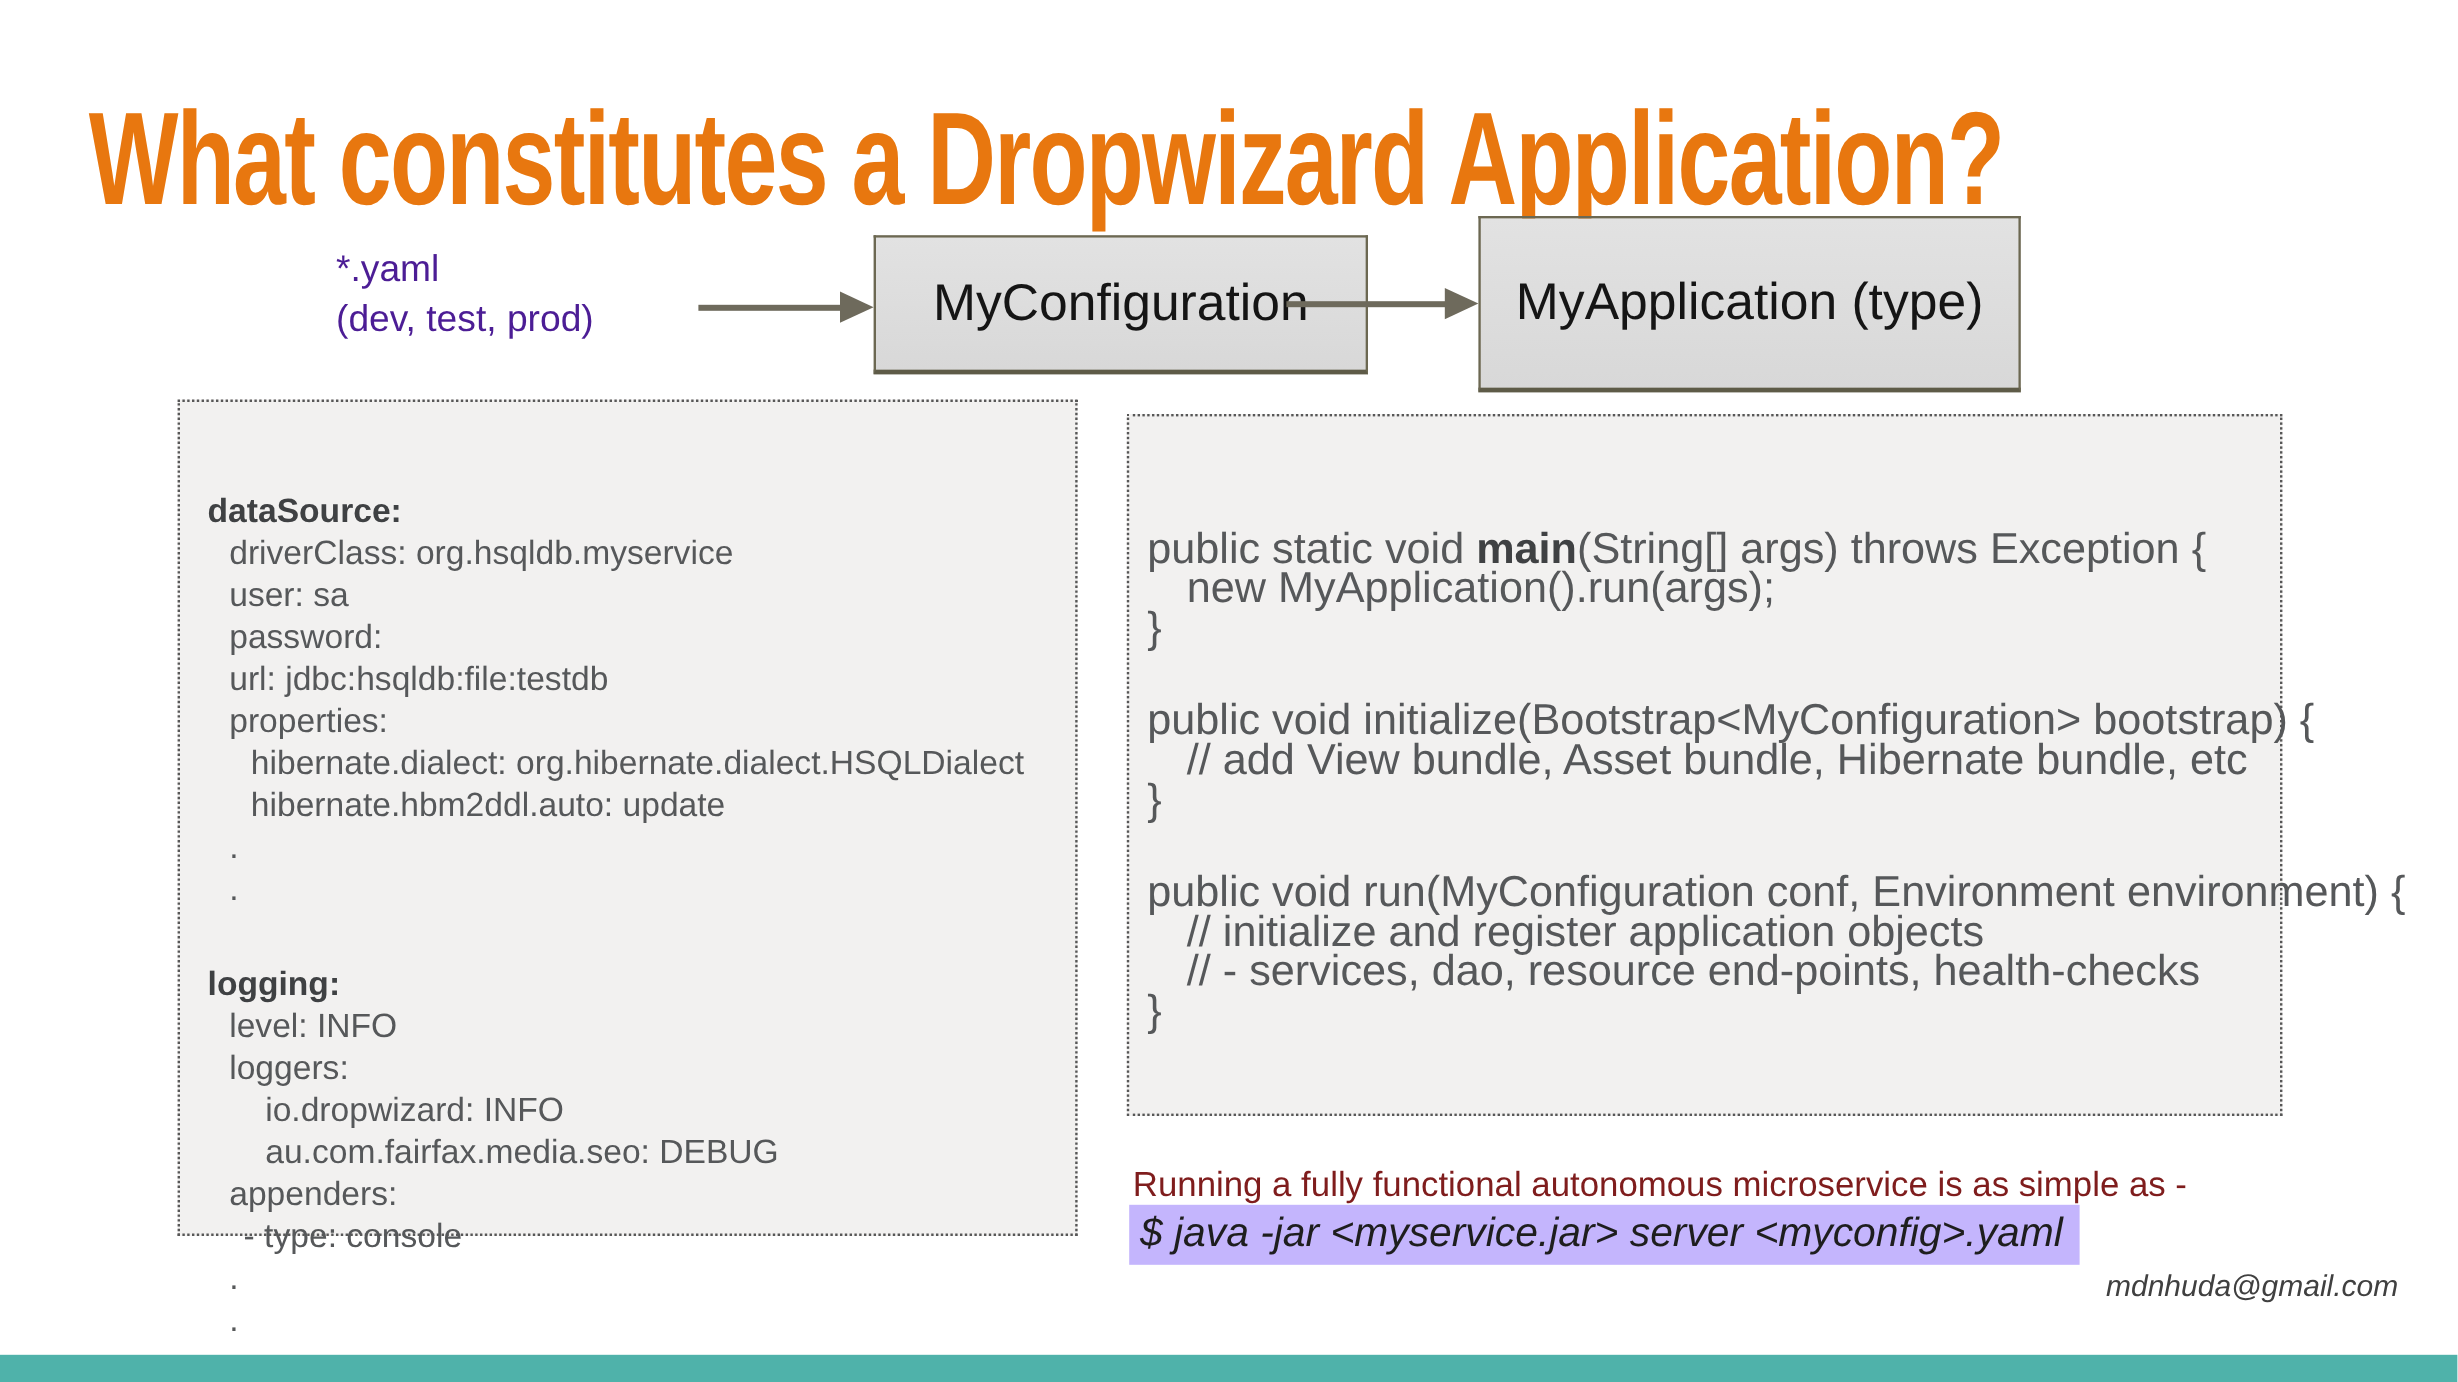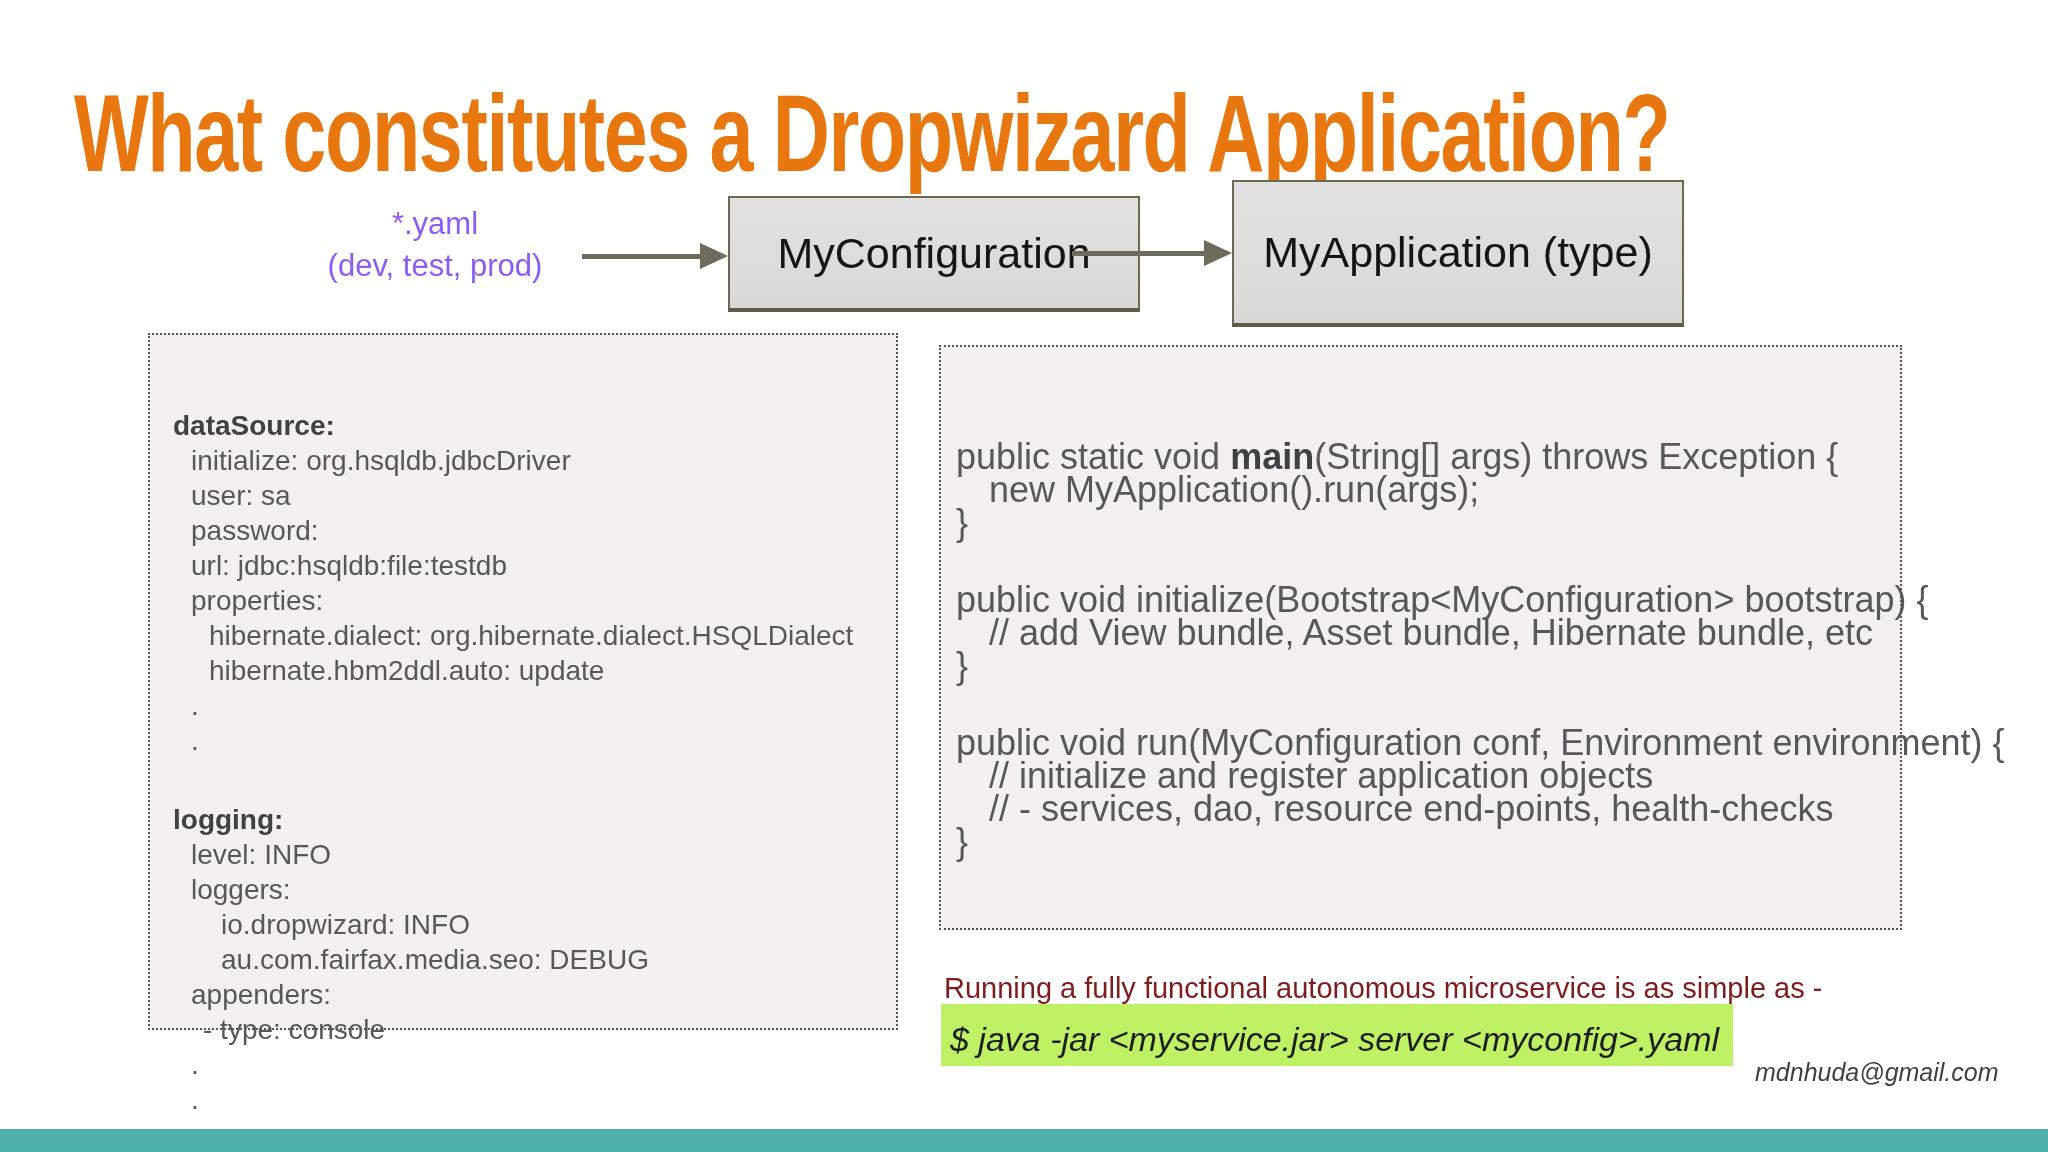--- a/index.html
+++ b/index.html
@@ -12,21 +12,21 @@
   .slide-title{
     position:absolute;left:74px;top:78px;
     font-size:110px;font-weight:700;letter-spacing:-2px;
     white-space:nowrap;line-height:1.0;
     transform:scaleX(0.72);transform-origin:left top;
     z-index:1;color:#E8770F;
   }
   
   .yaml-label{
     position:absolute;left:280px;top:203px;width:310px;
-    text-align:center;font-size:31px;line-height:42px;color:#8b5cf6;z-index:2;
+    font-size:31px;line-height:42px;color:#4c1d95;z-index:2;
   }
   .flow-box{
     position:absolute;z-index:2;
     background:linear-gradient(#E2E2E2,#D8D8D8);
     border:2px solid #6C6852;border-bottom:4px solid #5E5B48;
     display:flex;align-items:center;justify-content:center;
     font-size:43px;color:#151515;box-sizing:border-box;
   }
   .box-config{left:728px;top:196px;width:412px;height:116px;}
   .box-app{left:1232px;top:180px;width:452px;height:147px;}
@@ -63,21 +63,21 @@
   .i2b{padding-left:30px;}
   .i3{padding-left:48px;}
   .jblock{margin-bottom:44px;}
   .jblock:last-child{margin-bottom:0;}
   .ji{padding-left:33px;}
   
   .run-caption{position:absolute;left:944px;top:972px;font-size:29px;color:#7f1d1d;z-index:3;}
   .run-command{
     position:absolute;left:941px;top:1004px;z-index:3;
     font-size:34px;font-style:italic;color:#1E1E1E;
-    background:#bef264;padding:16px 14px 7px 9px;white-space:nowrap;
+    background:#c4b5fd;padding:4px 14px 7px 9px;white-space:nowrap;
   }
   .footer-email{
     position:absolute;left:1755px;top:1058px;font-size:25px;
     font-style:italic;color:#404040;z-index:3;white-space:nowrap;
   }
   .teal-bar{position:absolute;left:0;bottom:0;width:2048px;height:23px;background:#4FB2AA;z-index:4;}
 </style>
 </head>
 <body>
 
@@ -101,21 +101,21 @@
   <div class="shaft"></div>
   <div class="head"></div>
 </div>
 
 <div class="flow-box box-app">
   <span>MyApplication (type)</span>
 </div>
 
 <div class="panel panel-yaml">
   <div class="cl b">dataSource:</div>
-  <div class="cl i1">initialize: org.hsqldb.jdbcDriver</div>
+  <div class="cl i1">driverClass: org.hsqldb.myservice</div>
   <div class="cl i1">user: sa</div>
   <div class="cl i1">password:</div>
   <div class="cl i1">url: jdbc:hsqldb:file:testdb</div>
   <div class="cl i1">properties:</div>
   <div class="cl i2">hibernate.dialect: org.hibernate.dialect.HSQLDialect</div>
   <div class="cl i2">hibernate.hbm2ddl.auto: update</div>
   <div class="cl i1">.</div>
   <div class="cl i1">.</div>
   <div class="cl b">logging:</div>
   <div class="cl i1">level: INFO</div>

